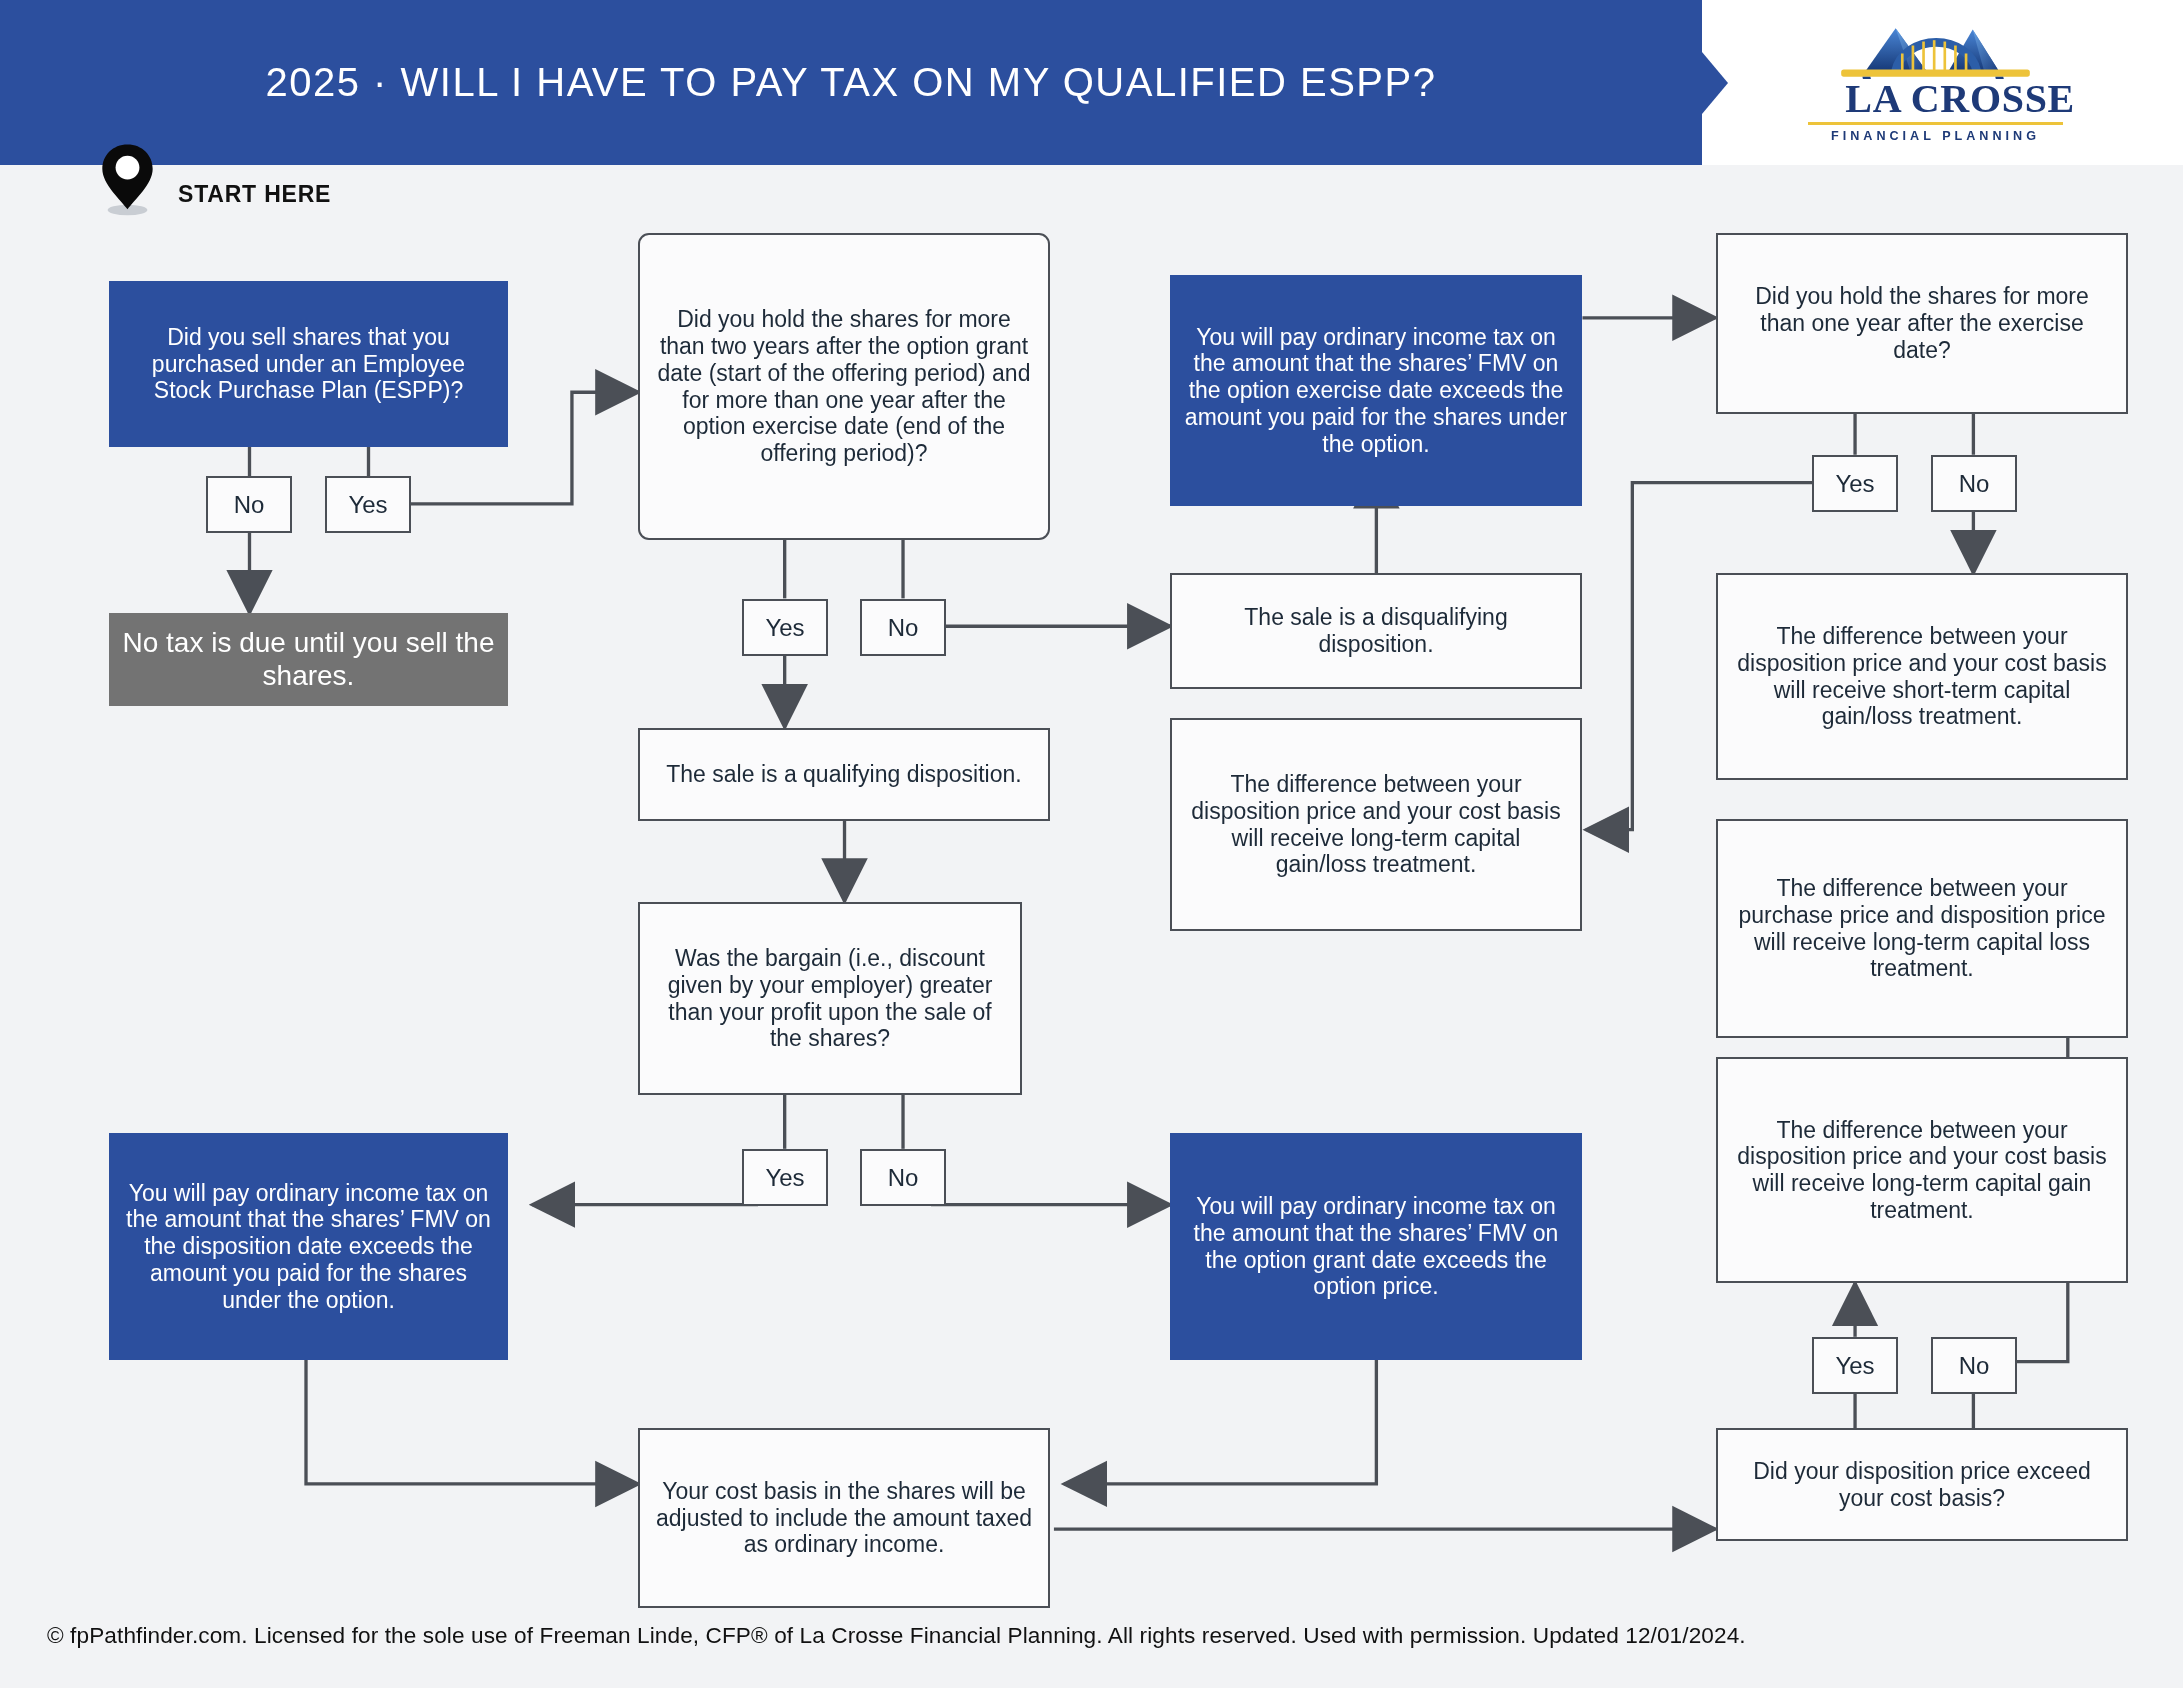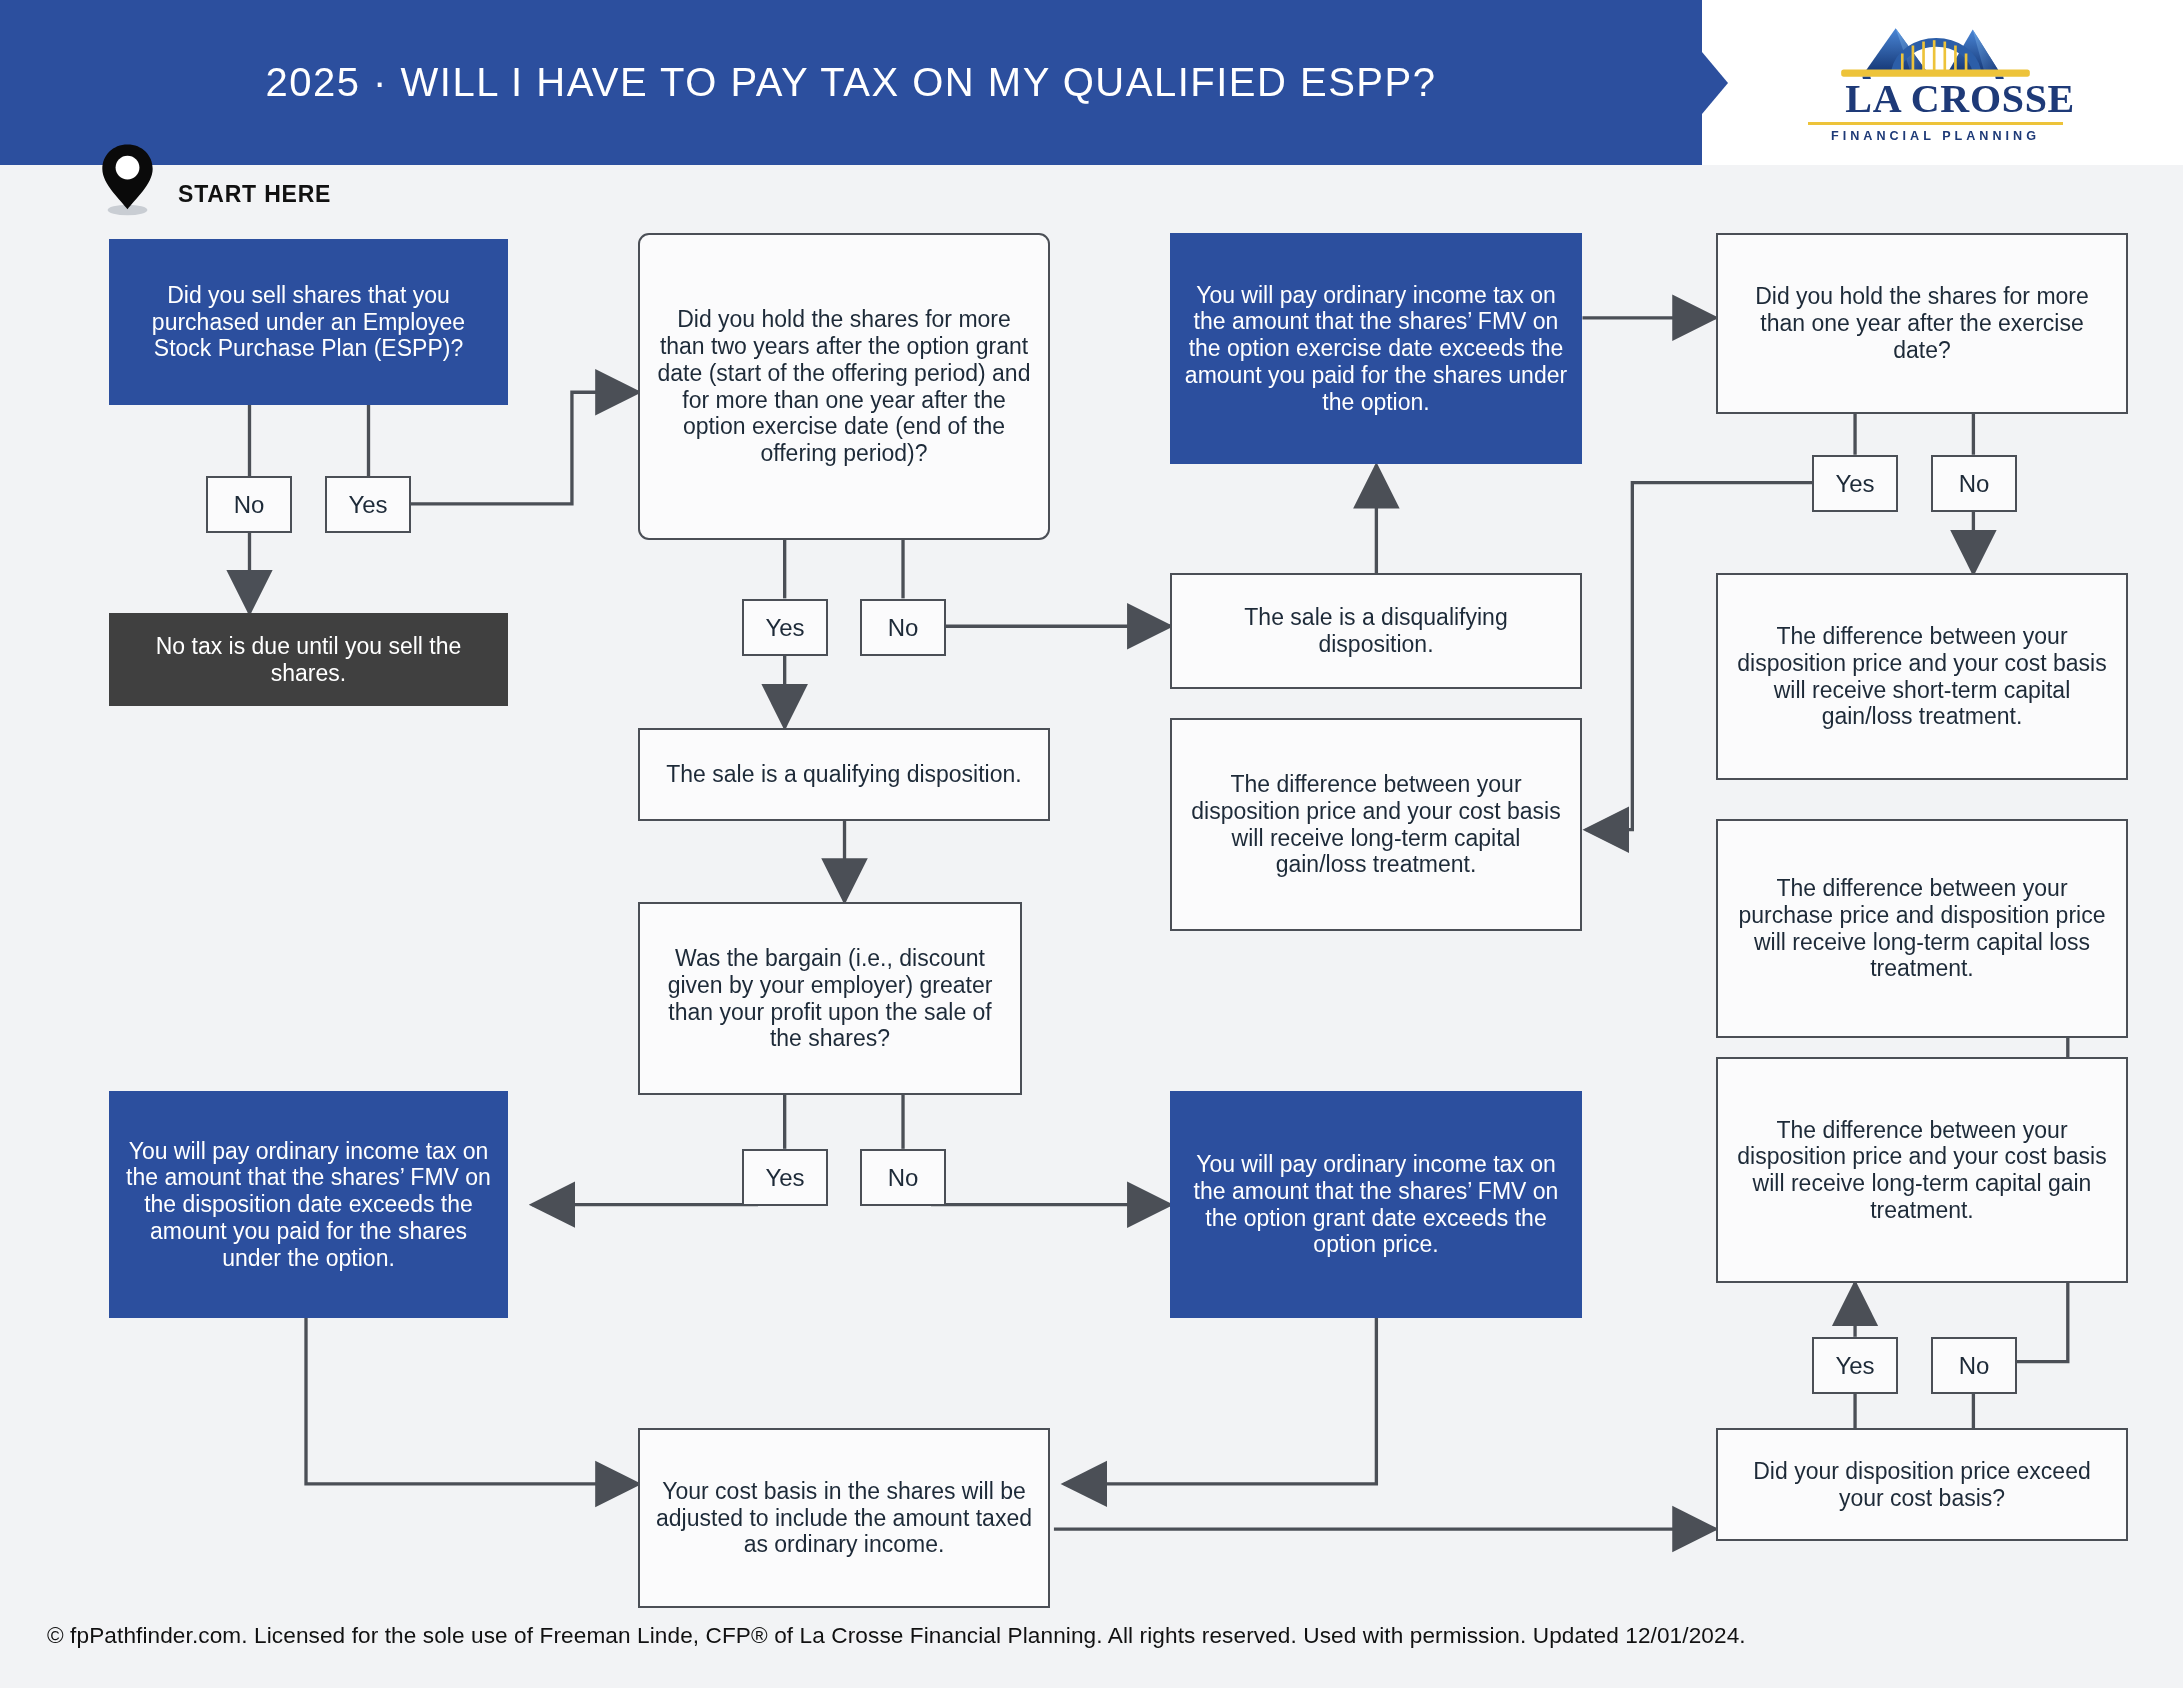--- a/index.html
+++ b/index.html
@@ -30,22 +30,22 @@
       font-size:22.6px;color:#111111;letter-spacing:0.1px;}
 
   
   #start-pin{position:absolute;left:101px;top:143px;width:53px;height:73px;}
   #start-label{position:absolute;left:178px;top:181px;font-size:23px;font-weight:700;
       color:#111111;letter-spacing:0.8px;}
 
   
   .node{position:absolute;box-sizing:border-box;display:flex;align-items:center;
         justify-content:center;text-align:center;padding:9.3px 13.3px;line-height:1.16;}
-  .blue{background:#2c4f9e;color:#ffffff;border:none;font-size:23px;}
-  .navy{background:#404040;color:#ffffff;border:none;font-size:23px;}
+  .blue{background:#2c4f9e;color:#ffffff;border:none;font-size:23px;margin-top:42px;}
+  .navy{background:#737373;color:#ffffff;border:none;font-size:28px;}
   .white{background:#fbfbfc;color:#1d2a38;border:2px solid #4b4f56;font-size:23px;}
   .ynbox{position:absolute;box-sizing:border-box;background:#fbfbfc;
          border:2px solid #4b4f56;color:#1d2a38;font-size:24px;
          display:flex;align-items:center;justify-content:center;}
 
   #edges{position:absolute;left:0;top:0;width:2183px;height:1688px;
          pointer-events:none;}
 </style>
 </head>
 <body>

